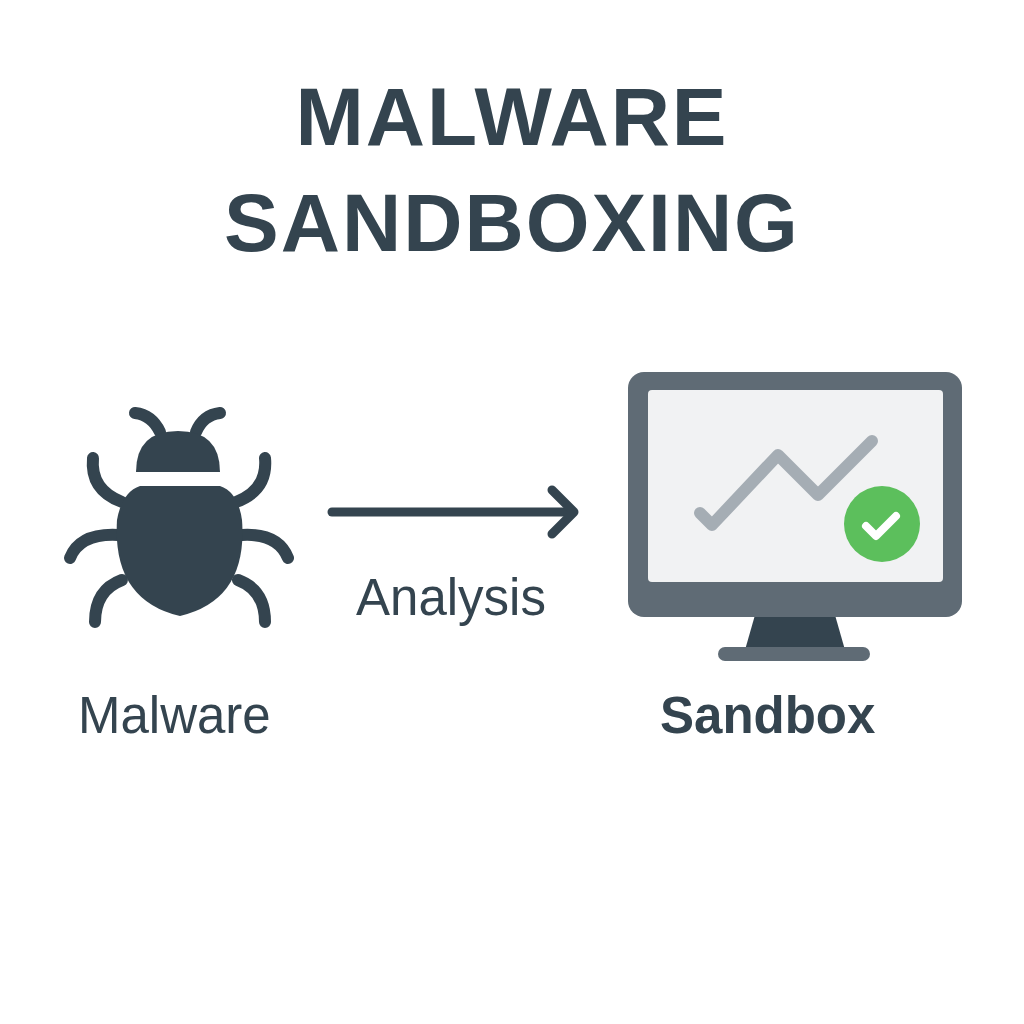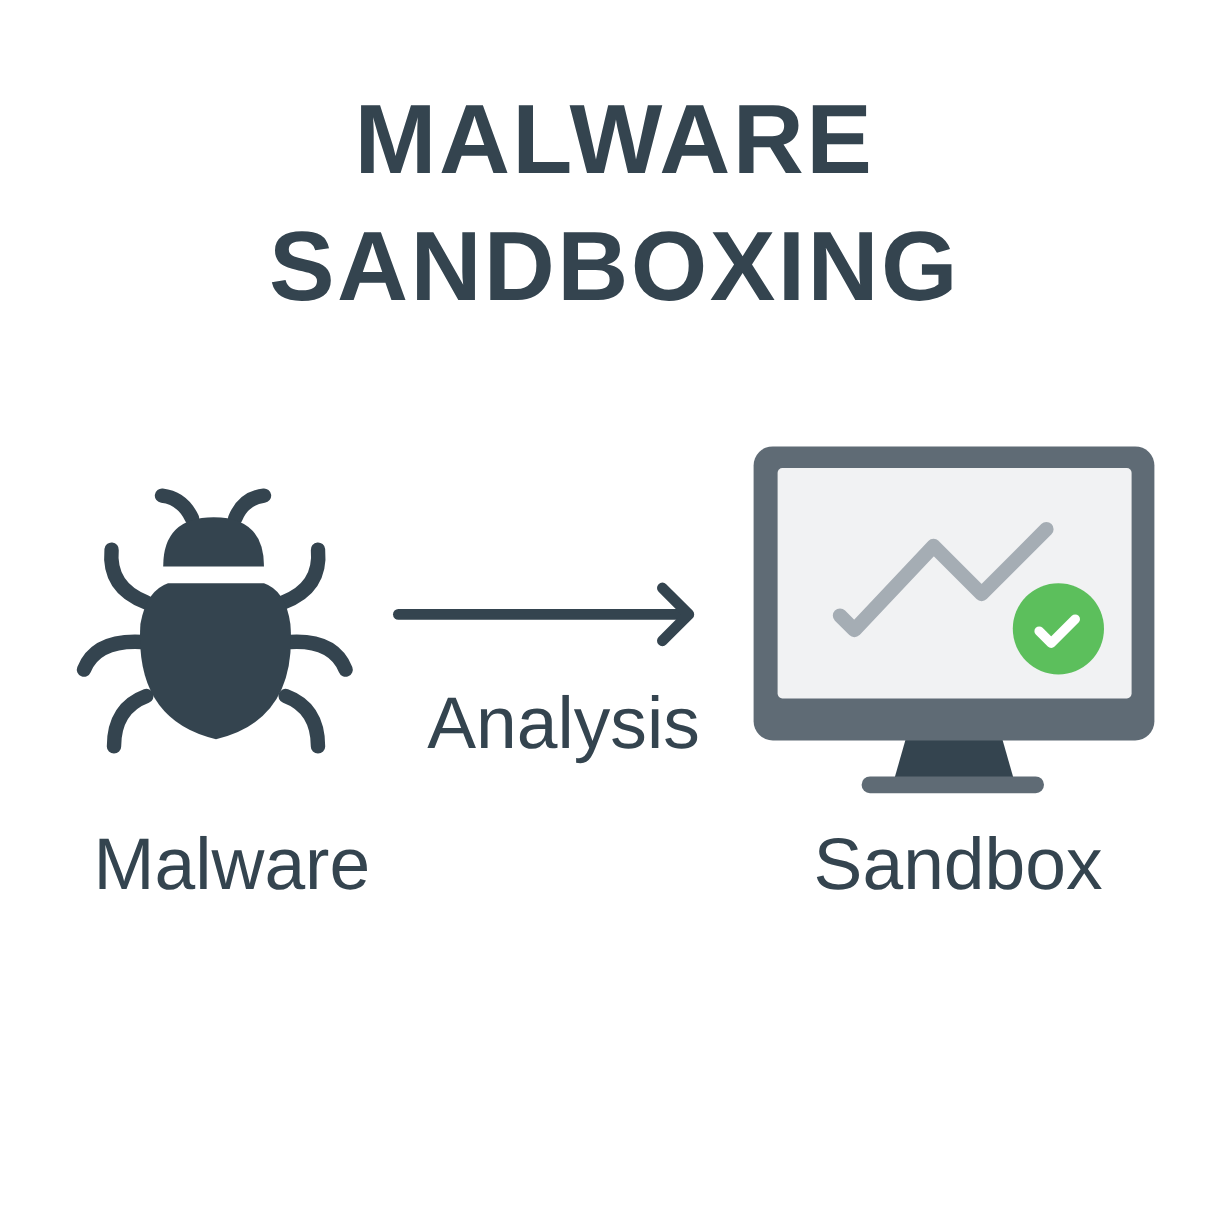--- a/index.html
+++ b/index.html
@@ -18,21 +18,21 @@
       font-weight: bold;
       font-size: 82px;
       line-height: 1;
       letter-spacing: 2px;
       color: #34444f;
     }
     .title.l1 { top: 76px; }
     .title.l2 { top: 182px; }
     .label {
       position: absolute;
-      font-size: 61px;
+      font-size: 51px;
       line-height: 1;
       color: #34444f;
       white-space: nowrap;
     }
     svg { position: absolute; overflow: visible; }
   </style>
 </head>
 <body>
 
 <div>
@@ -81,13 +81,13 @@
   <rect x="8" y="12" width="334" height="245" rx="16" fill="#5f6b75"></rect>
 
   <rect x="28" y="30" width="295" height="192" rx="4" fill="#f1f2f3"></rect>
 
   <polyline points="80,153 92,165 158,95 198,135 252,81" fill="none" stroke="#a5adb4" stroke-width="12" stroke-linecap="round" stroke-linejoin="round"></polyline>
 </svg>
 <svg style="left:842px; top:486px;" width="80" height="80" viewBox="0 0 80 80">
   <circle cx="40" cy="38" r="38" fill="#5cbf5c"></circle>
   <polyline points="24,40 34,50 54,30" fill="none" stroke="#ffffff" stroke-width="8" stroke-linecap="round" stroke-linejoin="round"></polyline>
 </svg>
-<div class="label" style="left:678px; top:690px;">Sandbox</div>
+<div class="label" style="left:660px; top:690px;font-weight:bold;">Sandbox</div>
 
 </body></html>

